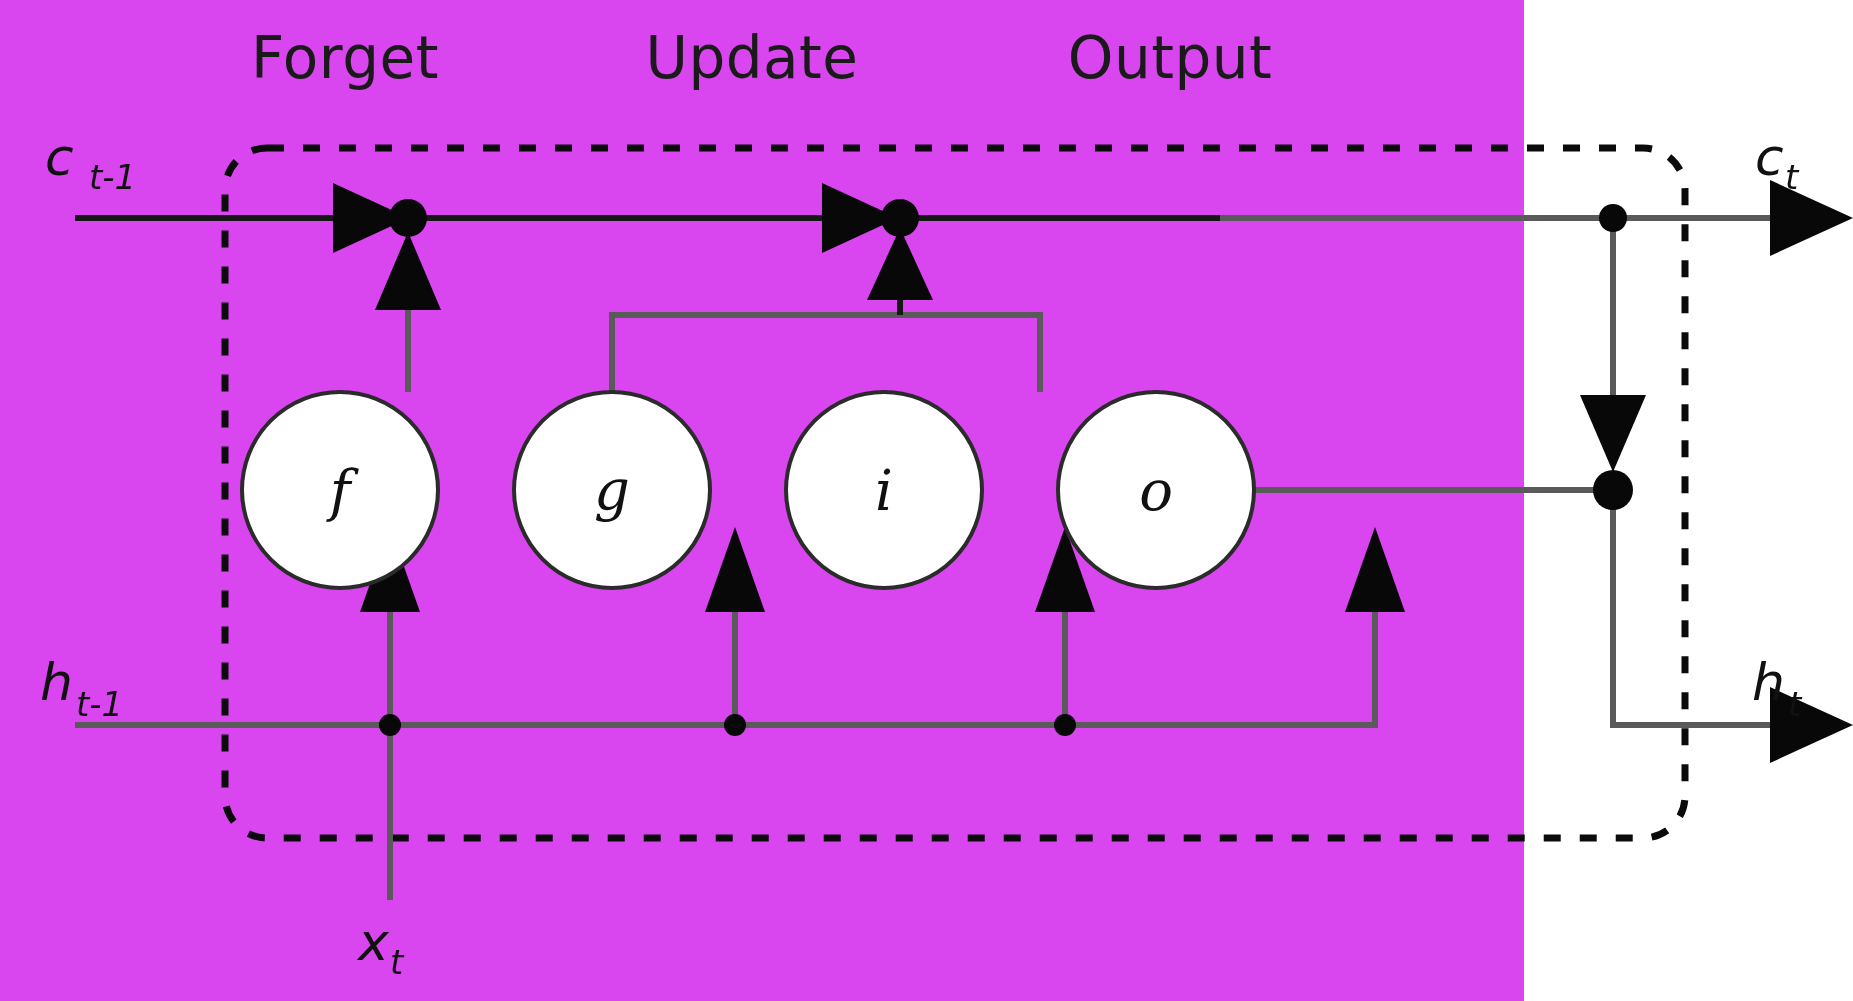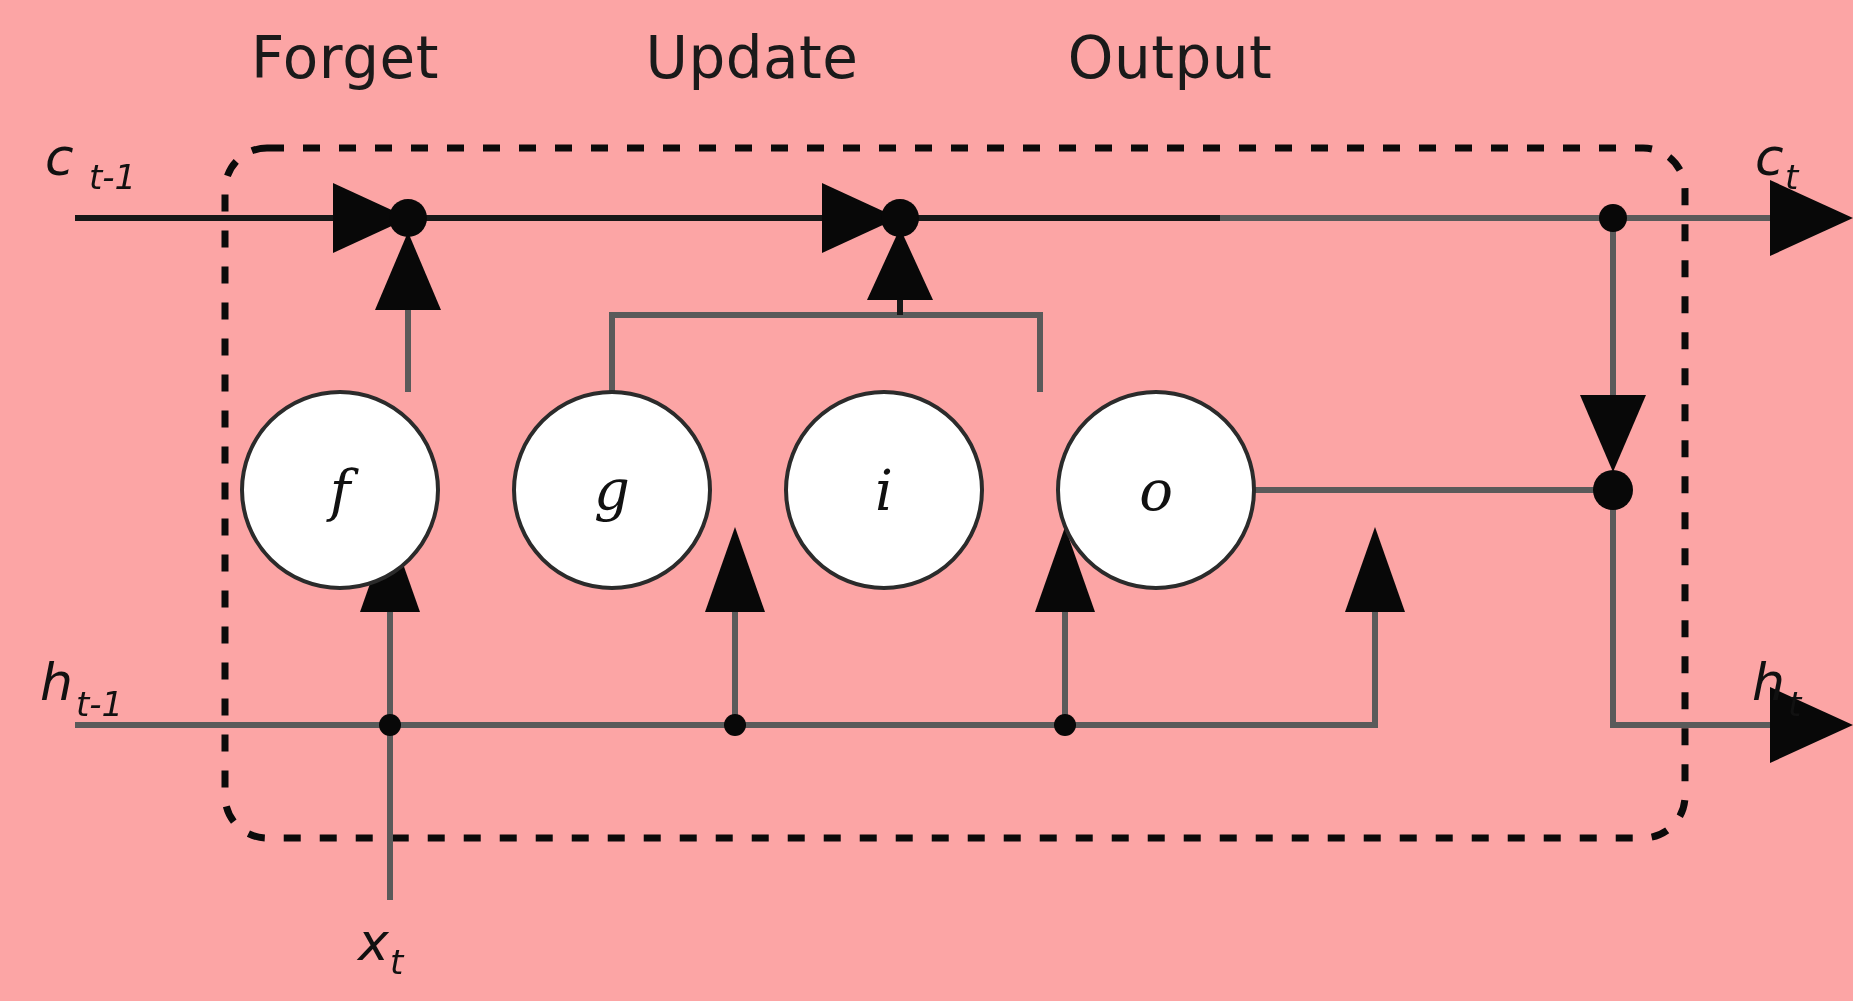--- a/index.html
+++ b/index.html
@@ -8,23 +8,23 @@
     background: #ffffff;
   }
   body {
     width: 1853px;
     height: 1001px;
     font-family: "Liberation Sans", sans-serif;
     overflow: hidden;
   }
   #diagram-root {
     position: relative;
-    width: 1853px;
+    width: 1524px;
     height: 1001px;
-    background: #fca5a5;
+    background: #d946ef;
   }
   svg.canvas {
     position: absolute;
     top: 0;
     left: 0;
     width: 1853px;
     height: 1001px;
     display: block;
   }
   .phase-label {

